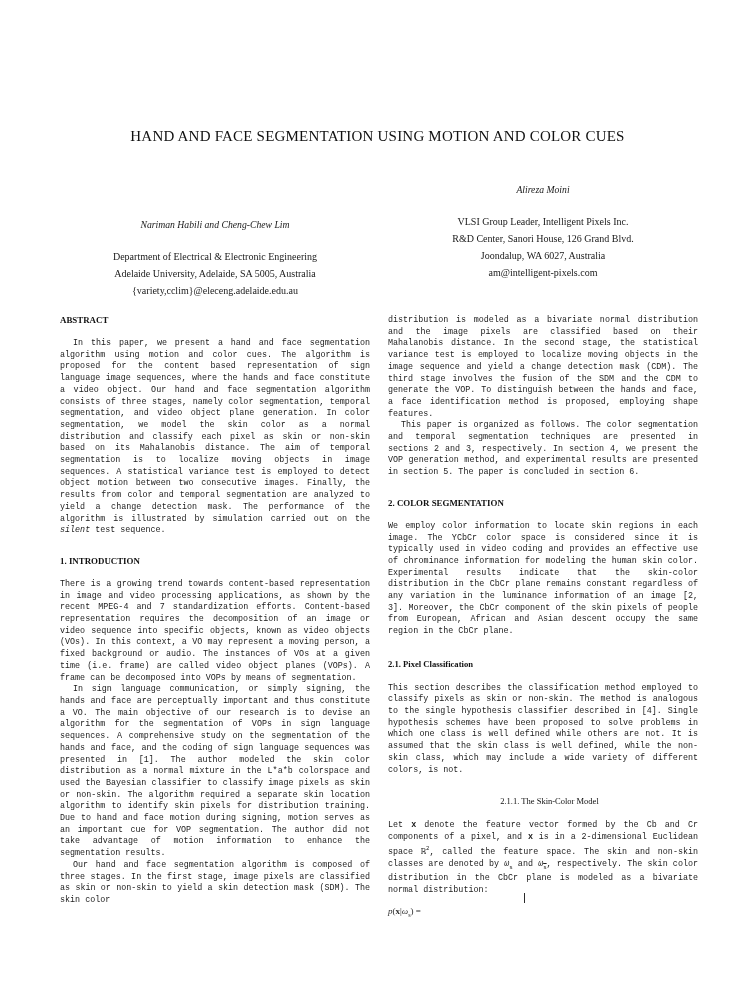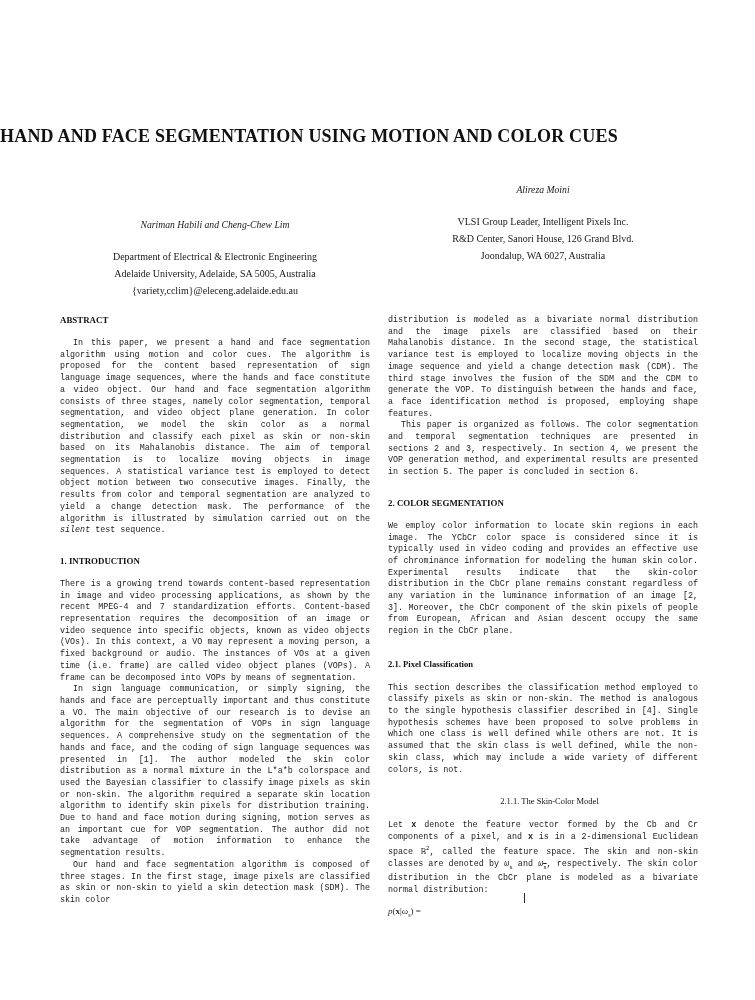--- a/index.html
+++ b/index.html
@@ -7,22 +7,22 @@
     position:relative;
     width:755px;height:1000px;
     background:#ffffff;
     margin:0 auto;
     font-family:"Liberation Serif","DejaVu Serif",serif;
     color:#1b1b1b;
     overflow:hidden;
   }
   .title-block{
     position:absolute;left:0;right:0;top:127px;
-    font-weight:700;
-    font-size:18px;line-height:19.5px;
+    text-align:center;font-weight:400;
+    font-size:15px;line-height:19.5px;
     letter-spacing:.2px;color:#111;
   }
   .author-block{position:absolute;width:310px;text-align:center;}
   .author-left{left:60px;top:191px;margin-top:28px;}
   .author-right{left:388px;top:184px;}
   .author-name{font-style:italic;font-size:9.7px;color:#191919;}
   .affiliation{margin-top:18px;font-size:10px;line-height:17px;color:#191919;}
   .col{position:absolute;width:310px;top:315px;font-size:8.4px;line-height:11.7px;text-align:justify;}
   .col-left{left:60px;}
   .col-right{left:388px;}
@@ -57,20 +57,21 @@
       <div>{variety,cclim}@eleceng.adelaide.edu.au</div>
     </div>
   </div>
 
   <div class="author-block author-right">
     <div class="author-name">Alireza Moini</div>
     <div class="affiliation">
       <div>VLSI Group Leader, Intelligent Pixels Inc.</div>
       <div>R&amp;D Center, Sanori House, 126 Grand Blvd.</div>
       <div>Joondalup, WA 6027, Australia</div>
+      <div>am@intelligent-pixels.com</div>
     </div>
   </div>
 
   <div class="col col-left">
     <div class="sec-h first">ABSTRACT</div>
     <p class="indent"><span>In this paper, we present a hand and face segmentation algorithm using motion and color cues. The algorithm is proposed for the content based representation of sign language image sequences, where the hands and face constitute a video object. Our hand and face segmentation algorithm consists of three stages, namely color segmentation, temporal segmentation, and video object plane generation. In color segmentation, we model the skin color as a normal distribution and classify each pixel as skin or non-skin based on its Mahalanobis distance. The aim of temporal segmentation is to localize moving objects in image sequences. A statistical variance test is employed to detect object motion between two consecutive images. Finally, the results from color and temporal segmentation are analyzed to yield a change detection mask. The performance of the algorithm is illustrated by simulation carried out on the </span><span class="r-i">silent</span><span> test sequence.</span></p>
 
     <div class="sec-h">1. INTRODUCTION</div>
     <p>There is a growing trend towards content-based representation in image and video processing applications, as shown by the recent MPEG-4 and 7 standardization efforts. Content-based representation requires the decomposition of an image or video sequence into specific objects, known as video objects (VOs). In this context, a VO may represent a moving person, a fixed background or audio. The instances of VOs at a given time (i.e. frame) are called video object planes (VOPs). A frame can be decomposed into VOPs by means of segmentation.</p>
     <p class="indent">In sign language communication, or simply signing, the hands and face are perceptually important and thus constitute a VO. The main objective of our research is to devise an algorithm for the segmentation of VOPs in sign language sequences. A comprehensive study on the segmentation of the hands and face, and the coding of sign language sequences was presented in [1]. The author modeled the skin color distribution as a normal mixture in the L*a*b colorspace and used the Bayesian classifier to classify image pixels as skin or non-skin. The algorithm required a separate skin location algorithm to identify skin pixels for distribution training. Due to hand and face motion during signing, motion serves as an important cue for VOP segmentation. The author did not take advantage of motion information to enhance the segmentation results.</p>

